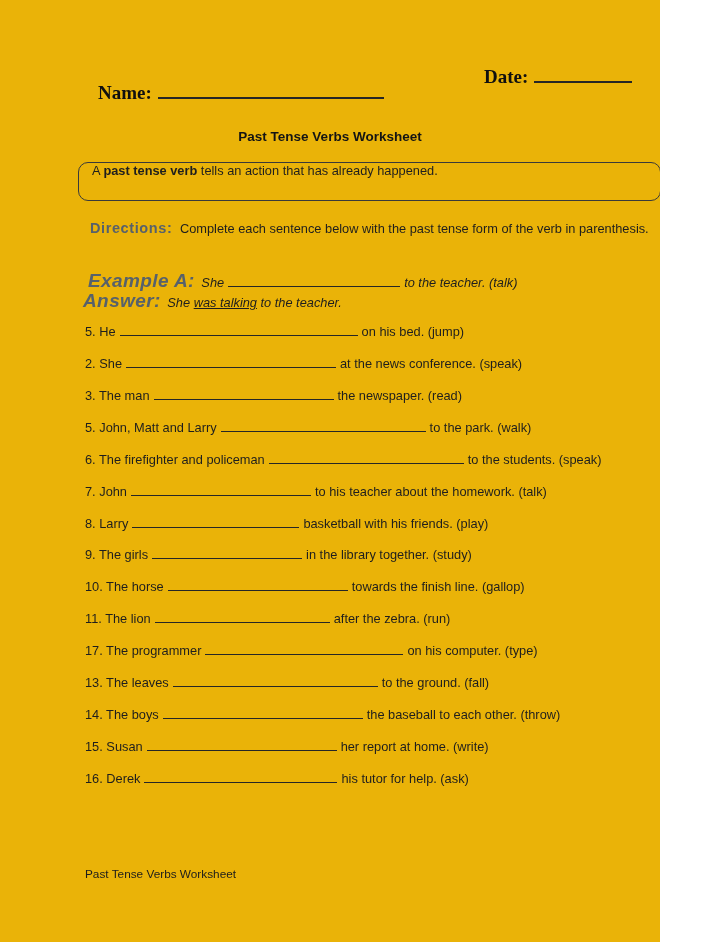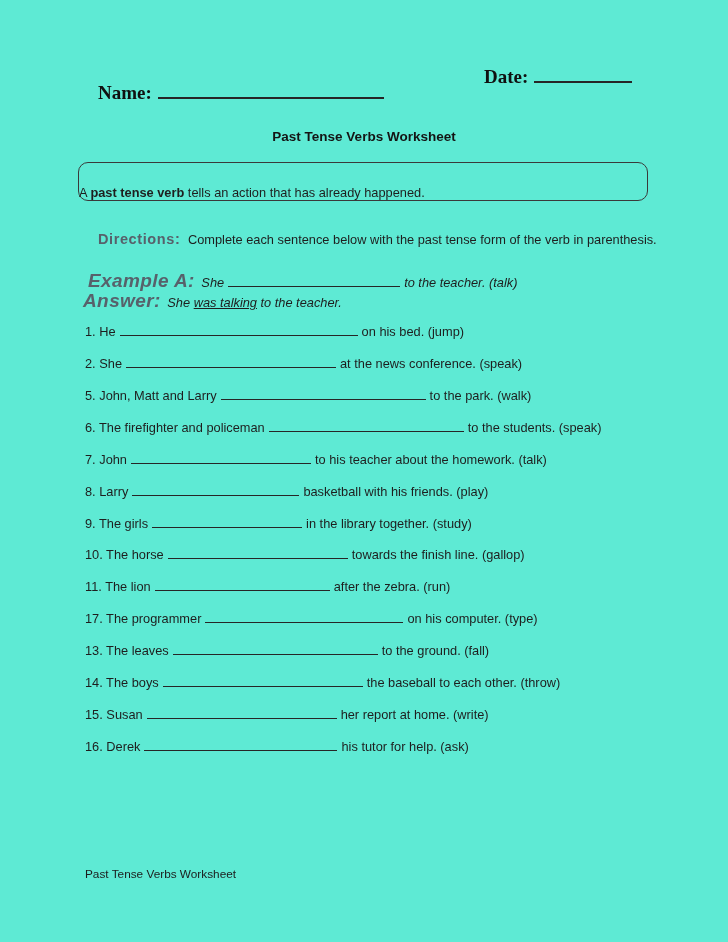--- a/index.html
+++ b/index.html
@@ -1,37 +1,37 @@
 <!DOCTYPE html>
 <html style="--label-gray: #57616b; --text-color: #1e1e1e; --line-color: #262626; --box-border: #3a3a3a;"><head>
 <meta charset="utf-8">
 <style>
   html,body{margin:0;padding:0;background:#ffffff;}
   .page{
-    position:relative;width:728px;height:942px;background:#5eead4;
+    position:relative;width:660px;height:942px;background:#eab308;
     font-family:"Liberation Sans",sans-serif;color:var(--text-color,#1e1e1e);
     overflow:hidden;
   }
   
   .name-field{position:absolute;left:98px;top:82px;white-space:nowrap;}
   .date-field{position:absolute;left:484px;top:66px;white-space:nowrap;}
   .nd-label{font-family:"Liberation Serif",serif;font-weight:bold;font-size:19px;color:#101010;}
   .nd-line{display:inline-block;border-bottom:2px solid var(--line-color,#262626);height:14px;margin-left:6px;}
   .name-line{width:226px;}
   .date-line{width:98px;}
   
   .title{position:absolute;top:129px;left:0;width:100%;text-align:center;
     font-weight:bold;font-size:13.5px;color:#141414;}
   
   .def-box{position:absolute;top:162px;left:78px;width:568px;height:37px;
     border:1.6px solid var(--box-border,#3a3a3a);border-radius:10px;
-    display:flex;align-items:flex-end;font-size:12.8px;}
+    display:flex;align-items:flex-start;padding-left:13px;font-size:12.8px;}
   
-  .directions{position:absolute;top:216px;left:64px;width:584px;margin:12px;
-    font-size:12.8px;line-height:22px;text-indent:22px;}
+  .directions{position:absolute;top:216px;left:64px;width:584px;margin:4px;
+    font-size:12.8px;line-height:16px;text-indent:22px;}
   .dir-label{font-size:14.5px;font-weight:bold;color:var(--label-gray,#57616b);
     letter-spacing:.6px;margin-right:4px;}
   
   .example-line{position:absolute;top:270px;left:88px;font-style:italic;font-size:12.8px;white-space:nowrap;}
   .answer-line{position:absolute;top:290px;left:83px;font-style:italic;font-size:12.8px;white-space:nowrap;}
   .ex-label{font-size:19px;font-weight:bold;font-style:italic;
     color:var(--label-gray,#57616b);letter-spacing:.4px;margin-right:3px;}
   .underlined{text-decoration:underline;}
   
   .blank{display:inline-block;border-bottom:1.3px solid var(--line-color,#262626);
@@ -73,22 +73,23 @@
   </div>
 
   <div class="answer-line">
     <span class="ex-label">Answer:</span>
     <span>She</span>
     <span class="underlined">was talking</span>
     <span>to the teacher.</span>
   </div>
 
   <div class="items">
-      <div class="item-row"><span class="it-text">1. He</span><span class="blank item-blank" style="width: 238px;"></span><span class="it-text">on his bed. (jump)</span></div>
+      <div class="item-row"><span class="it-text">5. He</span><span class="blank item-blank" style="width: 238px;"></span><span class="it-text">on his bed. (jump)</span></div>
       <div class="item-row"><span class="it-text">2. She</span><span class="blank item-blank" style="width: 210px;"></span><span class="it-text">at the news conference. (speak)</span></div>
+      <div class="item-row"><span class="it-text">3. The man</span><span class="blank item-blank" style="width: 180px;"></span><span class="it-text">the newspaper. (read)</span></div>
       <div class="item-row"><span class="it-text">5. John, Matt and Larry</span><span class="blank item-blank" style="width: 205px;"></span><span class="it-text">to the park. (walk)</span></div>
       <div class="item-row"><span class="it-text">6. The firefighter and policeman</span><span class="blank item-blank" style="width: 195px;"></span><span class="it-text">to the students. (speak)</span></div>
       <div class="item-row"><span class="it-text">7. John</span><span class="blank item-blank" style="width: 180px;"></span><span class="it-text">to his teacher about the homework. (talk)</span></div>
       <div class="item-row"><span class="it-text">8. Larry</span><span class="blank item-blank" style="width: 167px;"></span><span class="it-text">basketball with his friends. (play)</span></div>
       <div class="item-row"><span class="it-text">9. The girls</span><span class="blank item-blank" style="width: 150px;"></span><span class="it-text">in the library together. (study)</span></div>
       <div class="item-row"><span class="it-text">10. The horse</span><span class="blank item-blank" style="width: 180px;"></span><span class="it-text">towards the finish line. (gallop)</span></div>
       <div class="item-row"><span class="it-text">11. The lion</span><span class="blank item-blank" style="width: 175px;"></span><span class="it-text">after the zebra. (run)</span></div>
       <div class="item-row"><span class="it-text">17. The programmer</span><span class="blank item-blank" style="width: 198px;"></span><span class="it-text">on his computer. (type)</span></div>
       <div class="item-row"><span class="it-text">13. The leaves</span><span class="blank item-blank" style="width: 205px;"></span><span class="it-text">to the ground. (fall)</span></div>
       <div class="item-row"><span class="it-text">14. The boys</span><span class="blank item-blank" style="width: 200px;"></span><span class="it-text">the baseball to each other. (throw)</span></div>

